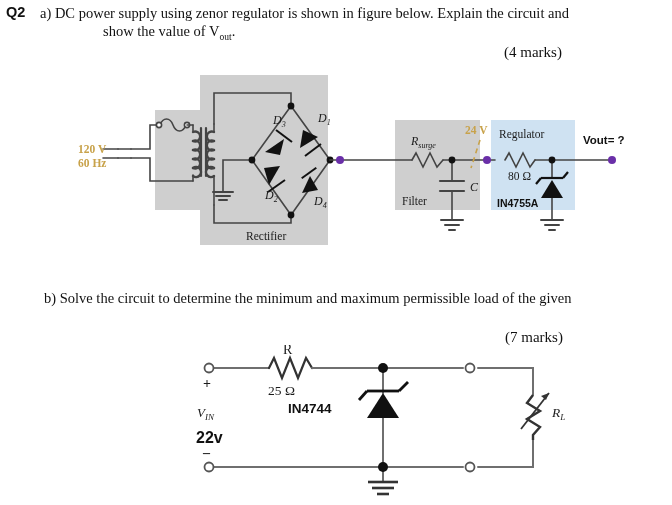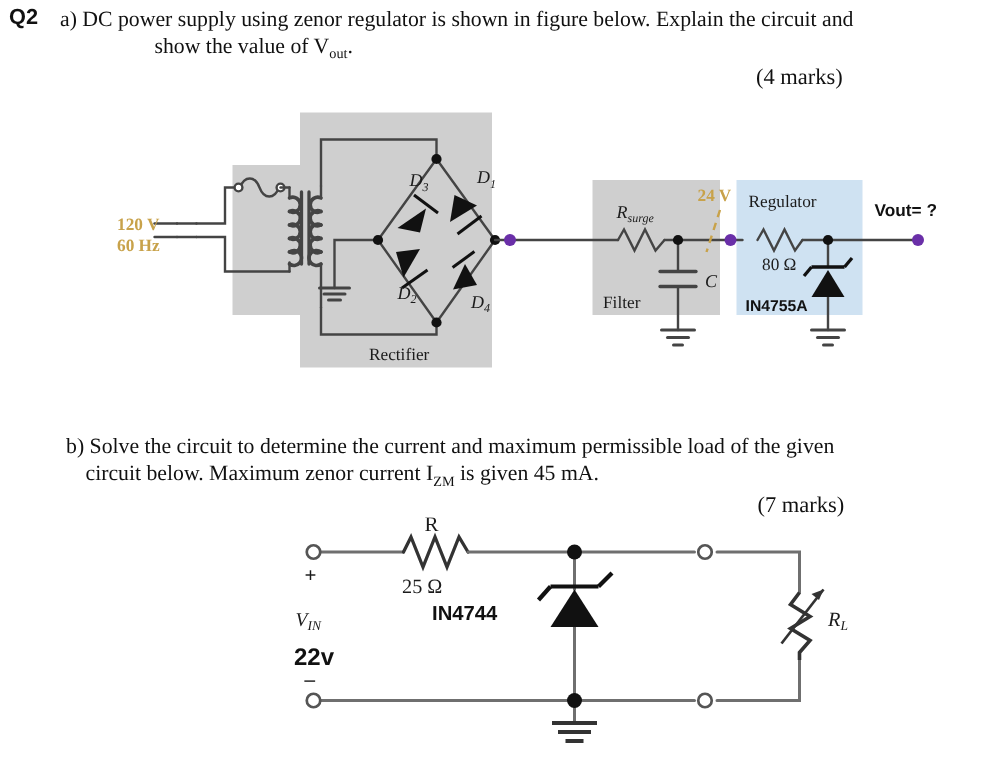--- a/index.html
+++ b/index.html
@@ -221,25 +221,22 @@
     <text class="lbl-ital" x="411" y="77" font-size="12">R<tspan font-size="8" dy="3">surge</tspan></text>
     <text class="lbl-ital" x="470" y="123" font-size="12">C</text>
 
     <text class="lbl-tan" x="465" y="66" font-size="11.5" font-weight="bold">24 V</text>
     <text class="lbl-blk" x="508" y="112" font-size="11.5">80 Ω</text>
     <text class="lbl-bold" x="497" y="139" font-size="10.5">IN4755A</text>
     <text class="lbl-bold" x="583" y="76" font-size="11.5">Vout= ?</text>
   </svg>
   </div>
 
-  <div class="qtext" style="left:44px; top:289px;">b) Solve the circuit to determine the current and maximum permissible load of the given</div>
-
-  <div class="qtext" style="left:57px; top:307px;">
-    <span>circuit below. Maximum zenor current I</span><sub class="sm">ZM</sub><span> is given 45 mA.</span>
-  </div>
+  <div class="qtext" style="left:44px; top:289px;">b) Solve the circuit to determine the minimum and maximum permissible load of the given</div>
+
 
   <div class="marks" style="left:505px; top:329px;text-align:center;">(7 marks)</div>
 
   <div id="figB">
   <svg class="svgfig" width="672" height="160" viewBox="0 0 672 160" xmlns="http://www.w3.org/2000/svg">
 
     <g stroke="#6f6f6f" stroke-width="2" fill="none" stroke-linecap="round">
 
       <path d="M211,23 L269,23"></path>
       <path d="M269,23 L274,13 L282,33 L290,13 L298,33 L306,13 L312,23" stroke="#333" stroke-width="2.2"></path>

